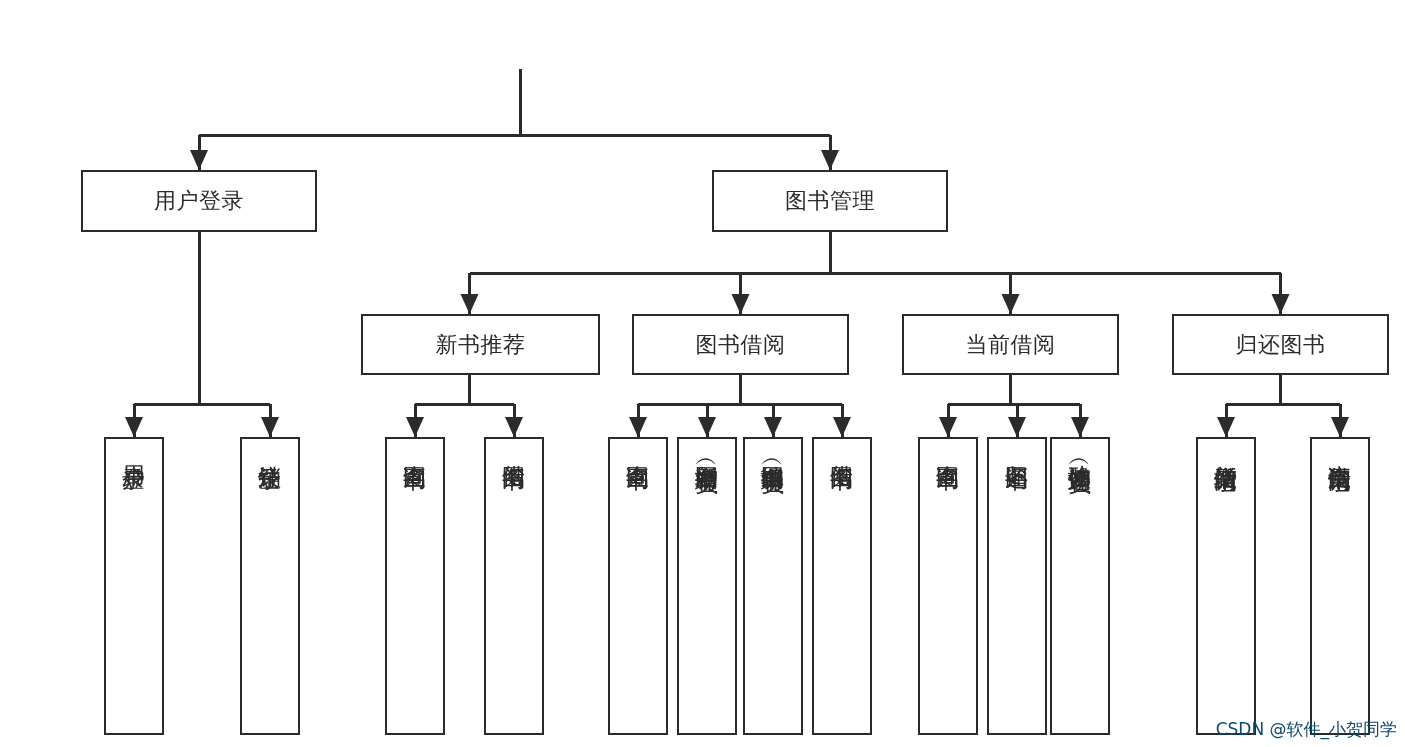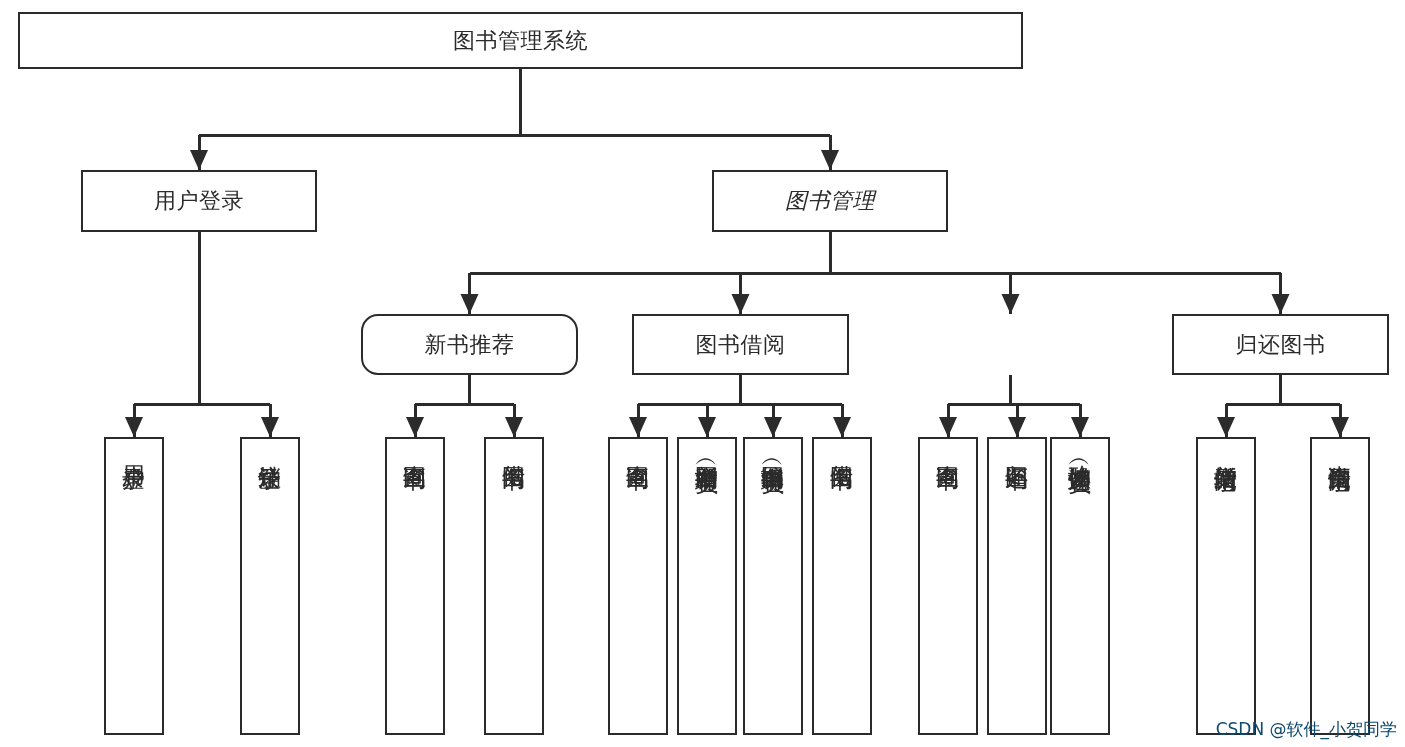--- a/index.html
+++ b/index.html
@@ -117,36 +117,36 @@
       <line x1="1080" y1="404" x2="1080" y2="437" stroke="#2b2b2b" stroke-width="3" shape-rendering="crispEdges"></line>
       <polygon points="1071,417 1089,417 1080,437" fill="#2b2b2b"></polygon>
       <line x1="1280.5" y1="375" x2="1280.5" y2="404" stroke="#2b2b2b" stroke-width="3" shape-rendering="crispEdges"></line>
       <line x1="1226" y1="404" x2="1340" y2="404" stroke="#2b2b2b" stroke-width="3" shape-rendering="crispEdges"></line>
       <line x1="1226" y1="404" x2="1226" y2="437" stroke="#2b2b2b" stroke-width="3" shape-rendering="crispEdges"></line>
       <polygon points="1217,417 1235,417 1226,437" fill="#2b2b2b"></polygon>
       <line x1="1340" y1="404" x2="1340" y2="437" stroke="#2b2b2b" stroke-width="3" shape-rendering="crispEdges"></line>
       <polygon points="1331,417 1349,417 1340,437" fill="#2b2b2b"></polygon>
     </svg>
 
-  <div class="node horiz" id="node-root" style="left: 18px; top: 12px; width: 1005px; height: 57px;">
-    <span class="label">图书管理系统</span>
-  </div>
 
   <div class="node horiz" id="node-user-login" style="left: 81px; top: 170px; width: 236px; height: 62px;">
     <span class="label">用户登录</span>
   </div>
-  <div class="node horiz" id="node-book-manage" style="left: 712px; top: 170px; width: 236px; height: 62px; font-style: italic;">
+  <div class="node horiz" id="node-book-manage" style="left: 712px; top: 170px; width: 236px; height: 62px;">
     <span class="label">图书管理</span>
   </div>
 
-  <div class="node horiz" id="node-new-book-recommend" style="left: 361px; top: 314px; width: 217px; height: 61px; border-radius: 17px;">
+  <div class="node horiz" id="node-new-book-recommend" style="left: 361px; top: 314px; width: 239px; height: 61px;">
     <span class="label">新书推荐</span>
   </div>
   <div class="node horiz" id="node-book-borrow" style="left: 632px; top: 314px; width: 217px; height: 61px; justify-content: center;">
     <span class="label">图书借阅</span>
+  </div>
+  <div class="node horiz" id="node-current-borrow" style="left: 902px; top: 314px; width: 217px; height: 61px;">
+    <span class="label">当前借阅</span>
   </div>
   <div class="node horiz" id="node-borrow-record" style="left: 1172px; top: 314px; width: 217px; height: 61px;">
     <span class="label">归还图书</span>
   </div>
 
   <div id="leaf-layer">
       <div class="node vert" id="node-leaf-user-login" style="left: 104px; top: 437px; width: 60px; height: 298px;">
         <span class="label">用户登录</span>
       </div>
       <div class="node vert" id="node-leaf-logout" style="left: 240px; top: 437px; width: 60px; height: 298px;">

